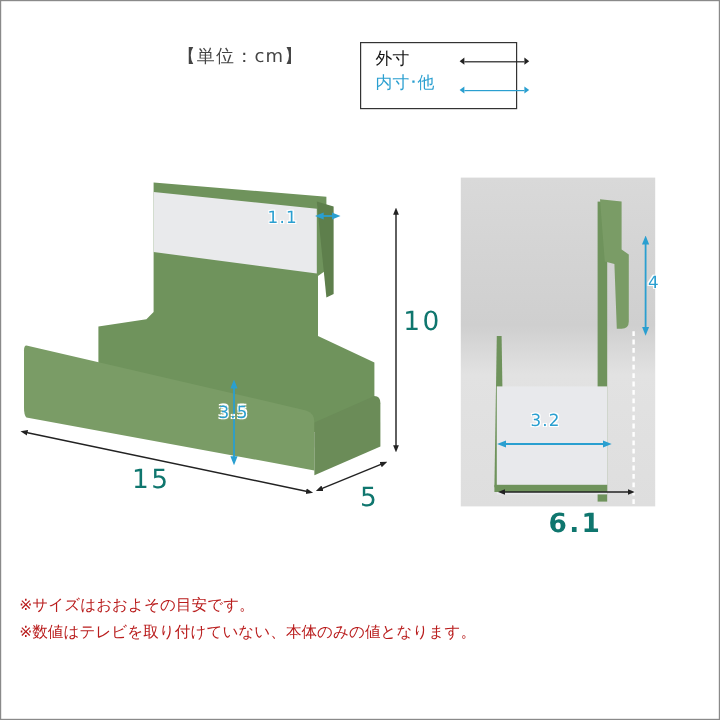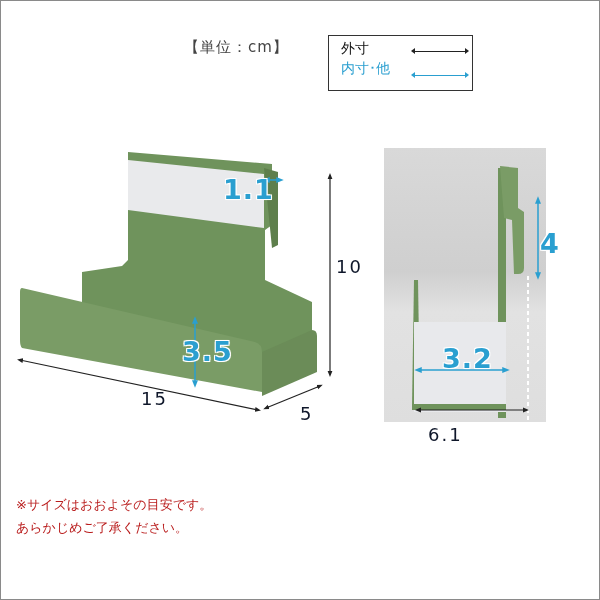--- a/index.html
+++ b/index.html
@@ -1,36 +1,36 @@
 <!DOCTYPE html>
 <html><head>
   <meta charset="utf-8">
   <style>
     html, body { margin:0; padding:0; }
     body { width:600px; height:600px; background:#ffffff; position:relative; overflow:hidden;
       font-family:"DejaVu Sans", sans-serif; }
     .frame { position:absolute; left:0; top:0; width:598px; height:598px; border:1px solid #8a8a8a; }
-    .unit { position:absolute; left:148px; top:38px; font-size:15px; color:#444; letter-spacing:1px;margin-left:36px; }
-    .legend { position:absolute; left:300px; top:35px; width:145px; height:56px; border:1px solid #333; box-sizing:border-box;margin-left:28px; }
+    .unit { position:absolute; left:148px; top:38px; font-size:15px; color:#444; letter-spacing:1px; }
+    .legend { position:absolute; left:300px; top:35px; width:131px; height:56px; border:1px solid #333; box-sizing:border-box; }
     .legend .row { position:absolute; left:12px; font-size:14px; }
     .legend .r1 { top:4px; color:#111; }
     .legend .r2 { top:24px; color:#2a9fd0; }
     .legend .arr { position:absolute; height:1px; }
     .legend .a1 { left:86px; top:15px; width:50px; background:#222; }
     .legend .a2 { left:86px; top:39px; width:50px; background:#2a9fd0; }
     .legend .arr::before, .legend .arr::after { content:""; position:absolute; top:-3px; border:3px solid transparent; }
     .legend .a1::before { left:-4px; border-right:4px solid #222; border-left:0; }
     .legend .a1::after { right:-4px; border-left:4px solid #222; border-right:0; }
     .legend .a2::before { left:-4px; border-right:4px solid #2a9fd0; border-left:0; }
     .legend .a2::after { right:-4px; border-left:4px solid #2a9fd0; border-right:0; }
     .diagram { position:absolute; left:0; top:130px; width:370px; height:300px; }
     .photo { position:absolute; left:384px; top:148px; width:162px; height:274px;
       background:linear-gradient(#d9d9d9 0%, #cfcfcf 45%, #e2e2e2 60%, #dedede 100%); }
-    .dim { position:absolute; font-size:18px; color:#0f172a; letter-spacing:2px; }
-    .dimblue { position:absolute; font-size:27px; font-weight:bold; color:#2a9fd0;
+    .dim { position:absolute; font-size:22px; color:#0f766e; letter-spacing:2px; }
+    .dimblue { position:absolute; font-size:14px; font-weight:normal; color:#2a9fd0;
       text-shadow: -1px -1px 0 #fff, 1px -1px 0 #fff, -1px 1px 0 #fff, 1px 1px 0 #fff, 0 0 2px #fff; letter-spacing:1px; }
     .notes { position:absolute; left:16px; top:494px; font-size:13px; color:#b91c1c; line-height:22.5px; }
     .notes div { white-space:nowrap; }
   </style>
 </head>
 <body>
 
 <div class="frame"></div>
 
 <div class="unit">【単位：cm】</div>
@@ -69,21 +69,21 @@
   <line x1="20" y1="230" x2="258" y2="280" stroke="#222" stroke-width="1.2" marker-start="url(#ab)" marker-end="url(#ab)"></line>
 
   <line x1="266" y1="278" x2="320" y2="256" stroke="#222" stroke-width="1.2" marker-start="url(#ab)" marker-end="url(#ab)"></line>
 
   <line x1="195" y1="190" x2="195" y2="254" stroke="#2a9fd0" stroke-width="1.5" marker-start="url(#ablue)" marker-end="url(#ablue)"></line>
 
   <line x1="266" y1="50" x2="280" y2="50" stroke="#2a9fd0" stroke-width="1.5" marker-start="url(#ablue)" marker-end="url(#ablue)"></line>
 </svg>
 
 <span class="dim" style="left:336px;top:256px;">10</span>
-<span class="dim" style="left:110px;top:388px;margin-left:31px;">15</span>
+<span class="dim" style="left:110px;top:388px;">15</span>
 <span class="dim" style="left:300px;top:403px;">5</span>
 <span class="dimblue" style="left:146px;top:336px;margin-left:36px;">3.5</span>
 <span class="dimblue" style="left:223px;top:174px;">1.1</span>
 
 <div class="photo">
   <svg viewBox="0 0 162 274" width="162" height="274">
     <defs>
       <marker id="ab2" viewBox="0 0 10 10" refX="5" refY="5" markerWidth="5" markerHeight="5" orient="auto-start-reverse">
         <path d="M0,1 L10,5 L0,9 z" fill="#222"></path>
       </marker>
@@ -105,18 +105,18 @@
     <line x1="154" y1="52" x2="154" y2="128" stroke="#2a9fd0" stroke-width="1.5" marker-start="url(#ablue2)" marker-end="url(#ablue2)"></line>
 
     <line x1="34" y1="222" x2="122" y2="222" stroke="#2a9fd0" stroke-width="1.5" marker-start="url(#ablue2)" marker-end="url(#ablue2)"></line>
 
     <line x1="34" y1="262" x2="142" y2="262" stroke="#222" stroke-width="1.2" marker-start="url(#ab2)" marker-end="url(#ab2)"></line>
   </svg>
 </div>
 
 <span class="dimblue" style="left:540px;top:228px;">4</span>
 <span class="dimblue" style="left:442px;top:343px;">3.2</span>
-<span class="dim" style="left:428px;top:424px;">6.1</span>
+<span class="dim" style="left:457px;top:424px;font-weight:bold;">6.1</span>
 
 <div class="notes">
   <div>※サイズはおおよその目安です。</div>
-  <div>あらかじめご了承ください。</div>
+  <div>※数値はテレビを取り付けていない、本体のみの値となります。</div>
 </div>
 
 </body></html>

